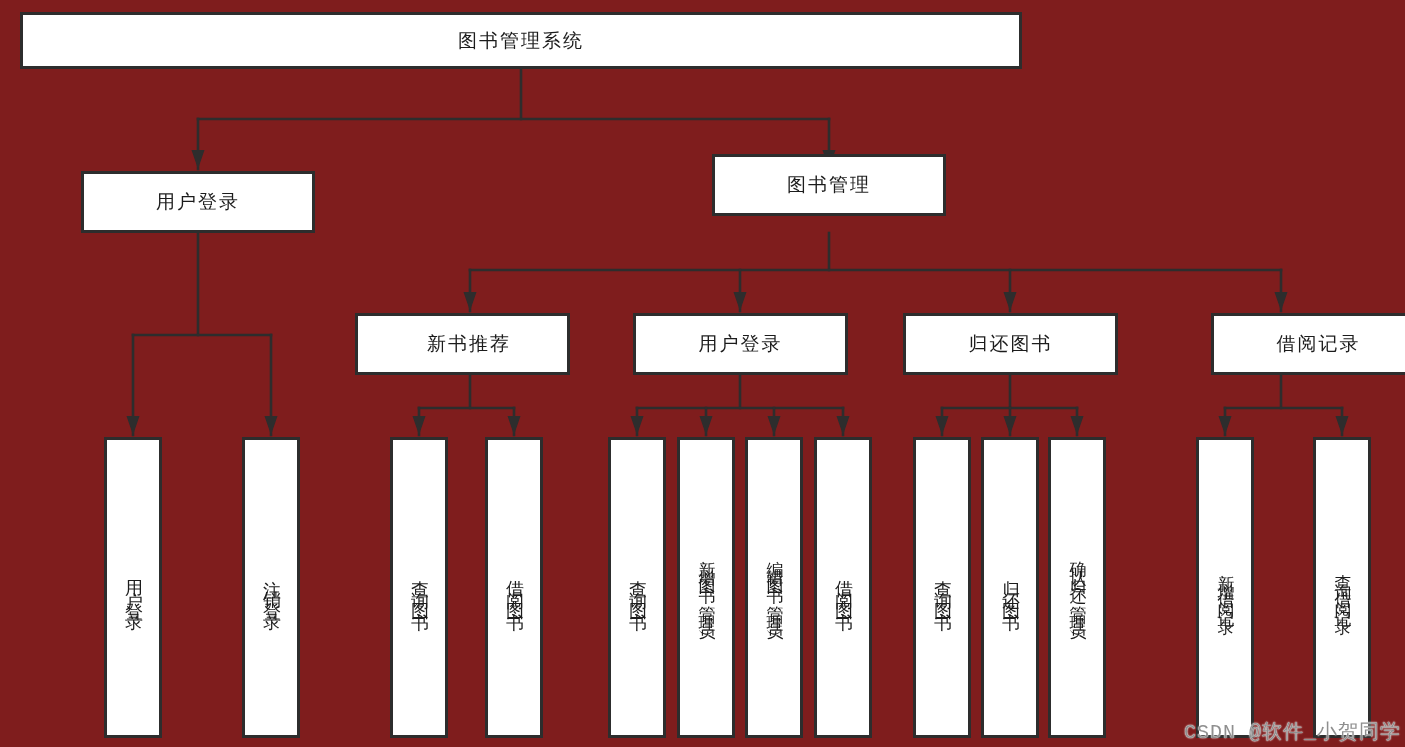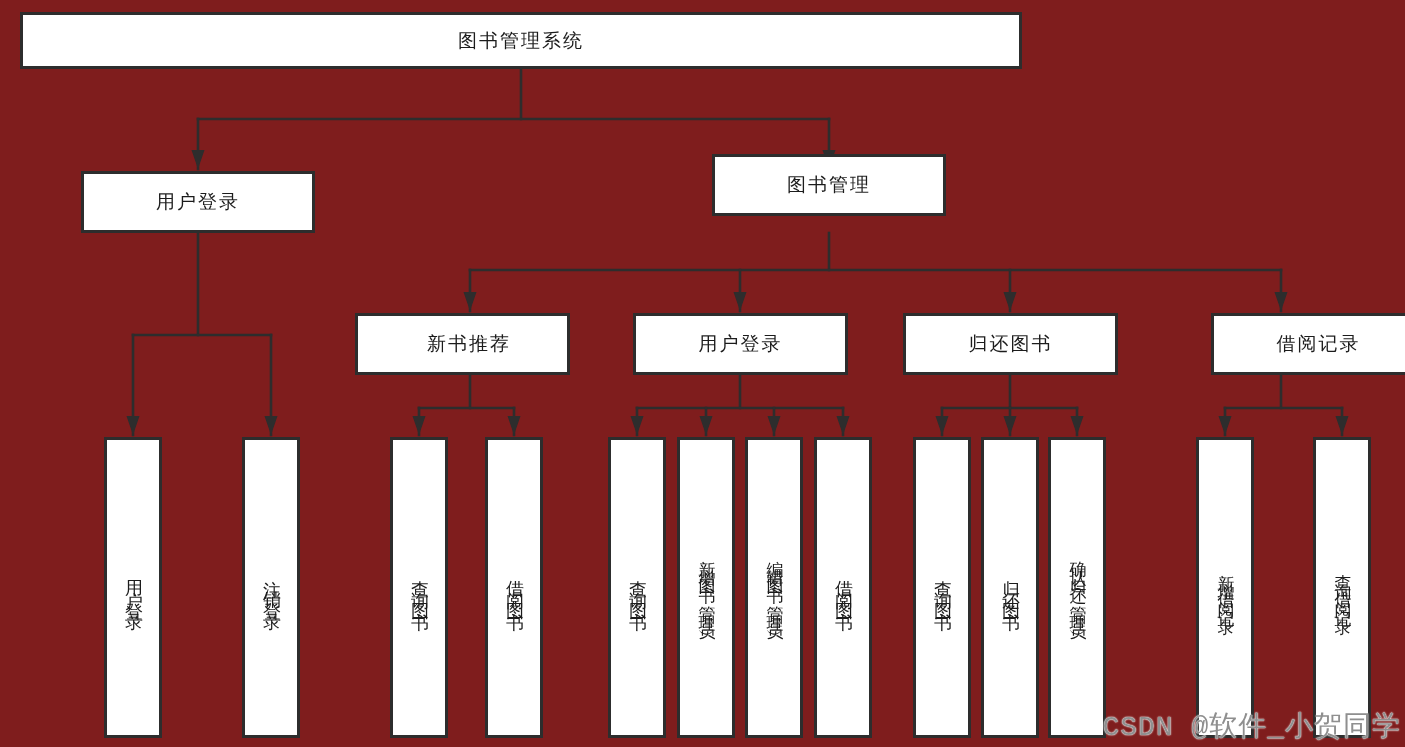--- a/index.html
+++ b/index.html
@@ -59,21 +59,21 @@
   .leaf-bb-borrow      {left:814px;}
   .leaf-cb-query       {left:913px;}
   .leaf-cb-return      {left:981px;}
   .leaf-cb-confirm     {left:1048px;}
   .leaf-br-add         {left:1196px;}
   .leaf-br-query       {left:1313px;}
   .leaf-long{letter-spacing:9px;font-size:17px;}
   .watermark{
     position:absolute;
     right:4px;bottom:2px;
-    font-size:28px;
+    font-size:20px;
     color:#8f8f8f;
     letter-spacing:1px;
     text-shadow:0 0 2px #ffffff,0 0 1px #ffffff;
     z-index:5;
     white-space:nowrap;
   }
 </style>
 </head>
 <body>
 

